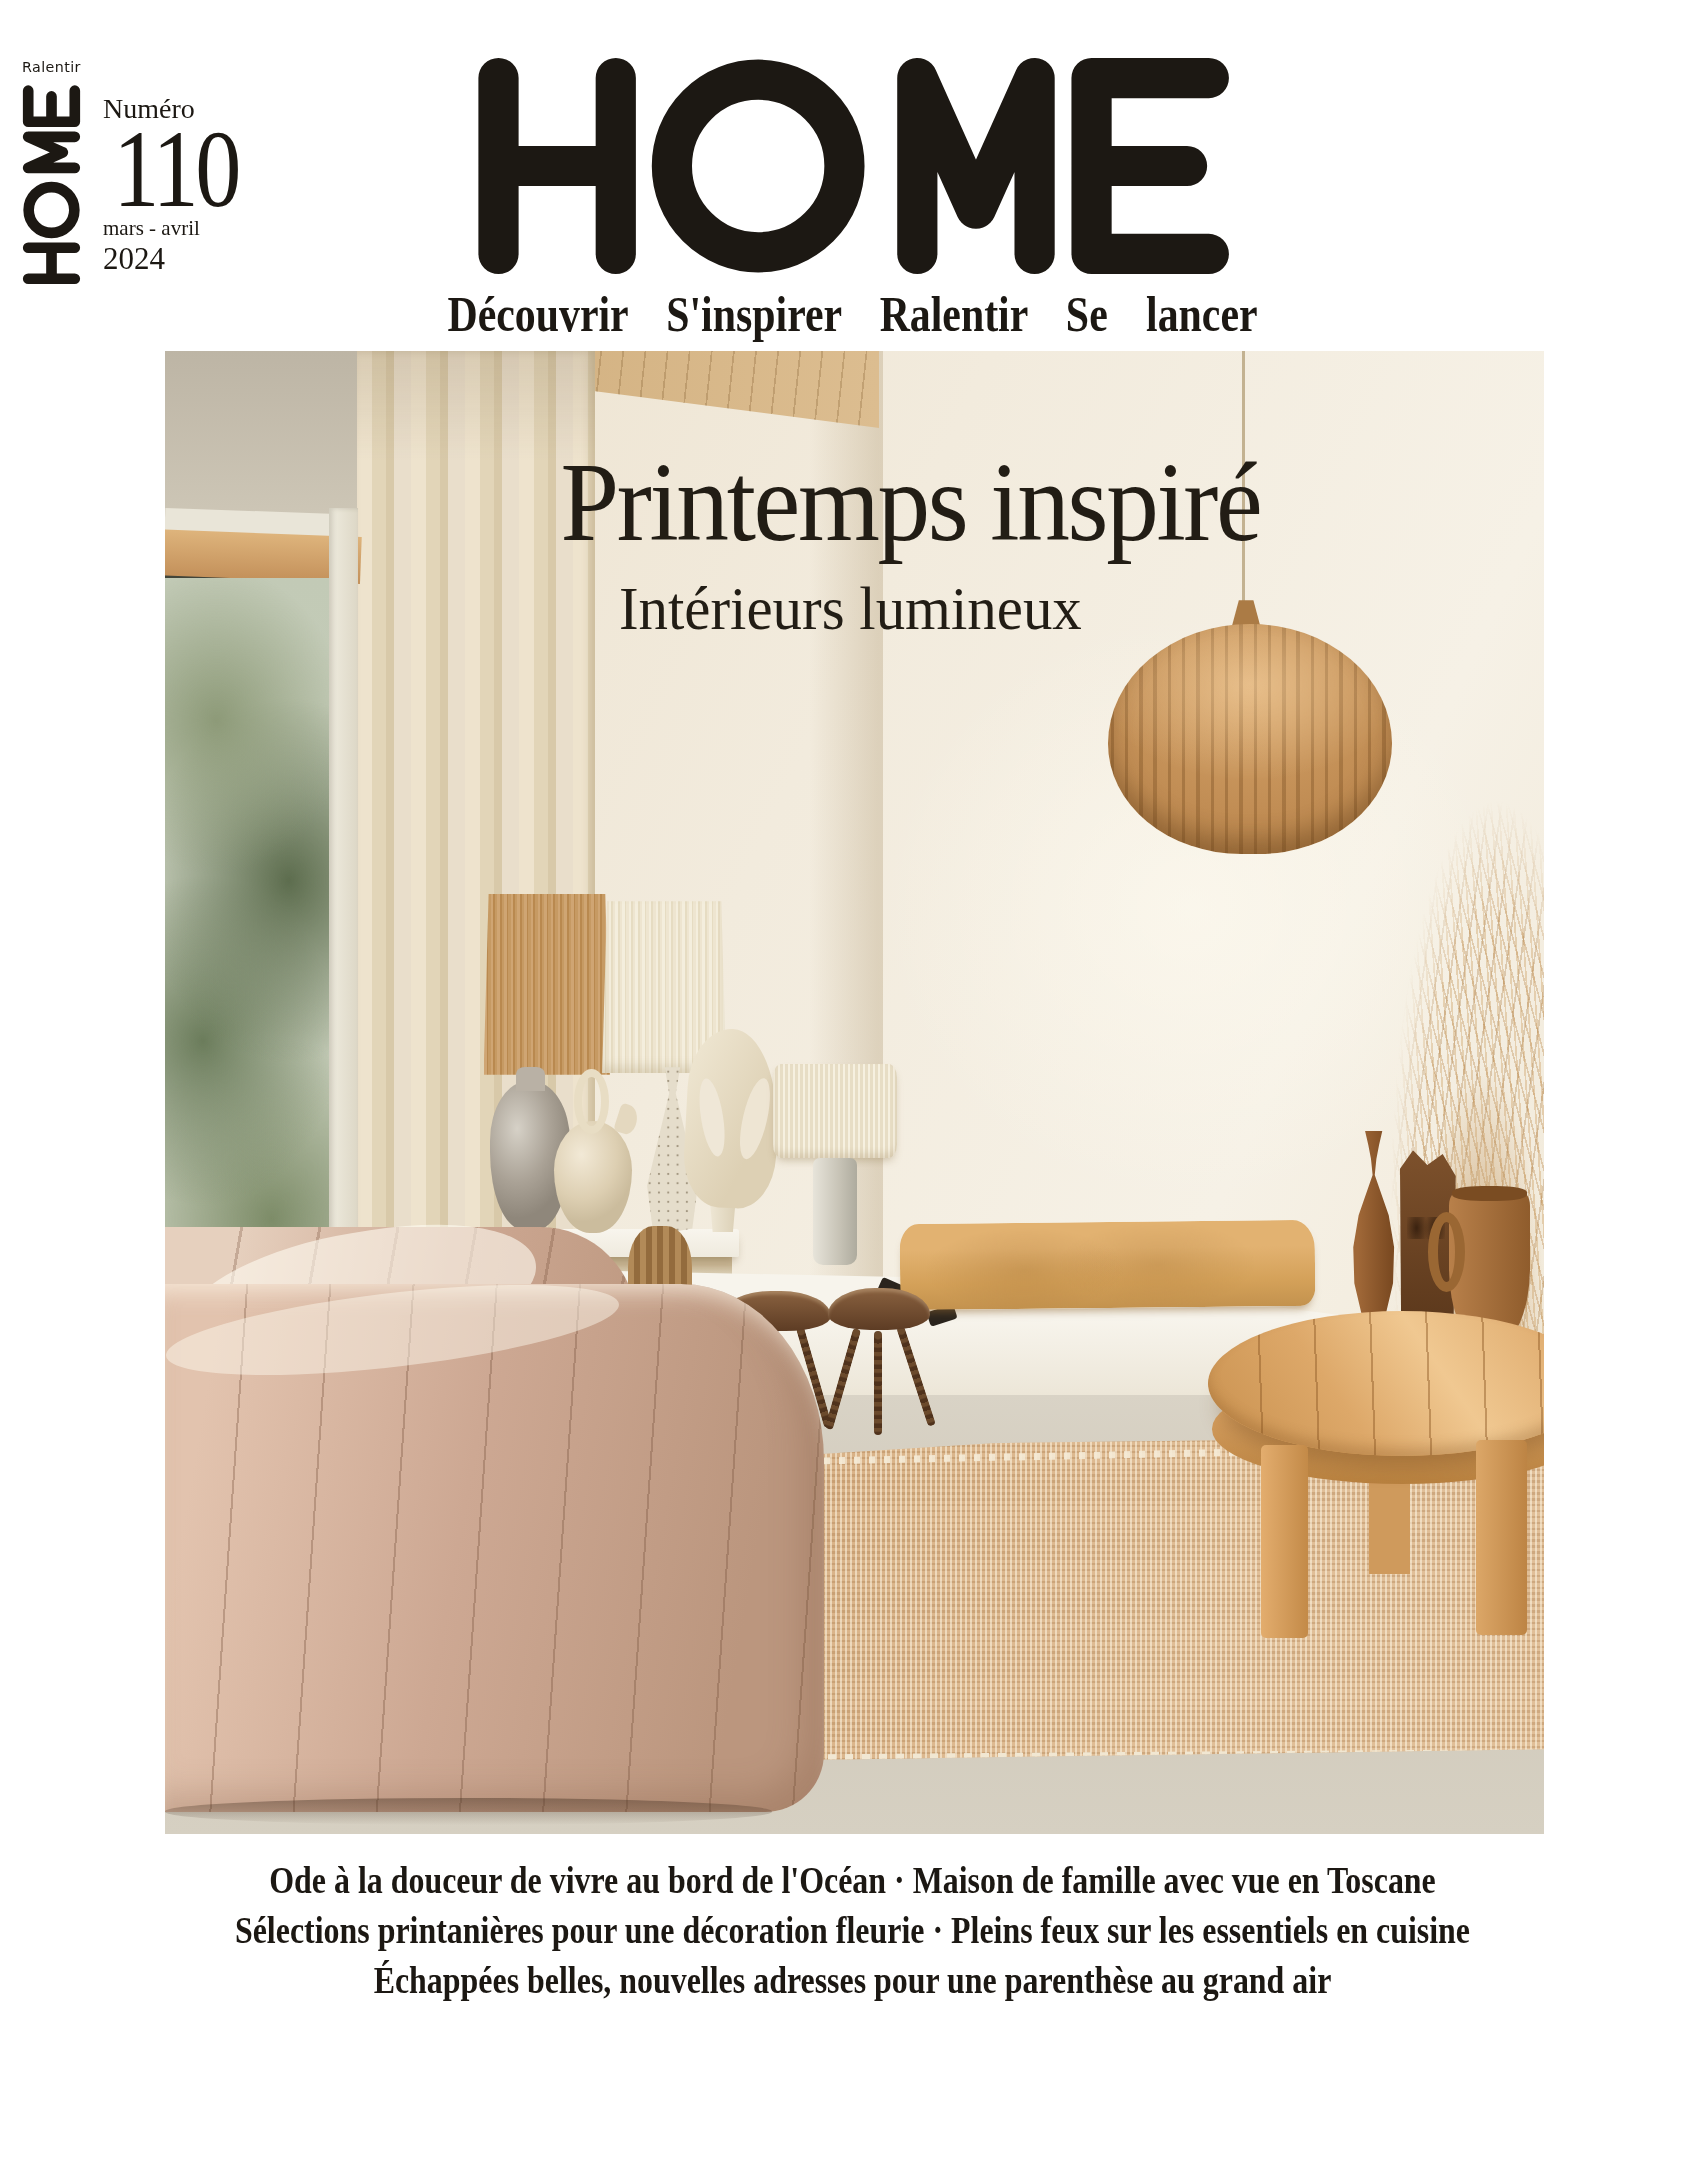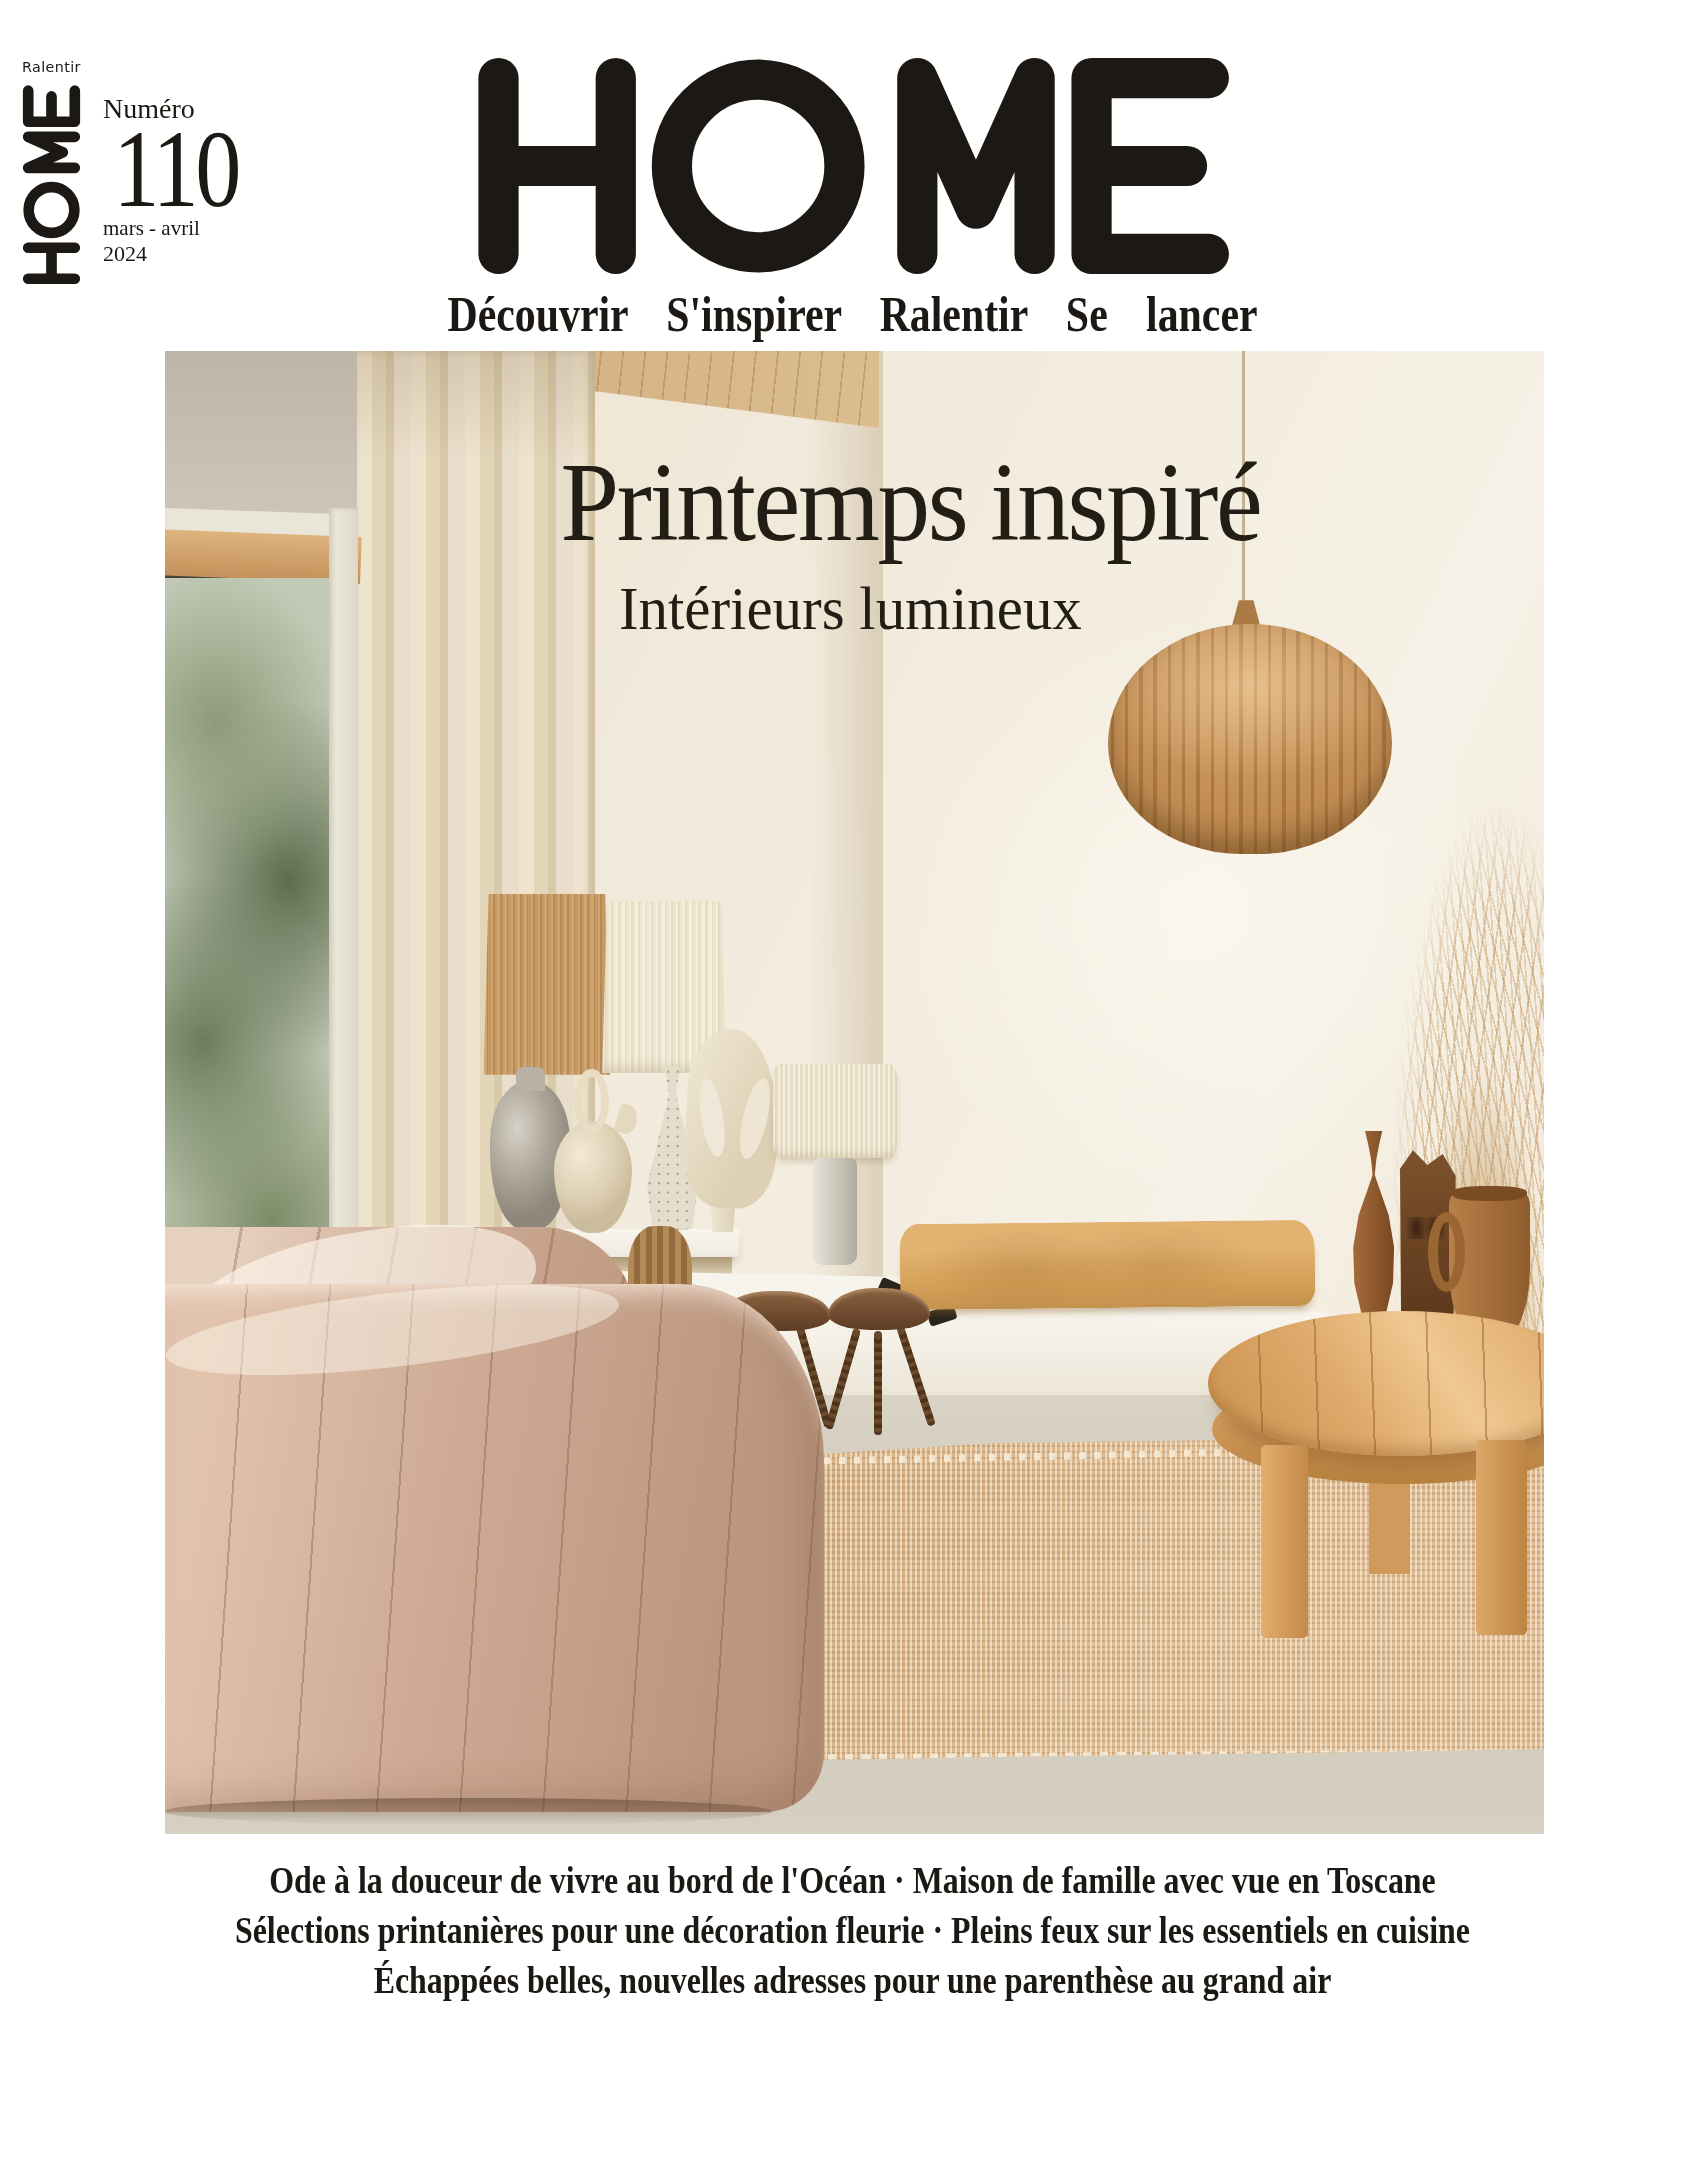--- a/index.html
+++ b/index.html
@@ -9,21 +9,21 @@
   .maglabel{position:absolute;left:22px;top:59px;font-family:"DejaVu Sans",sans-serif;
             font-size:14.3px;letter-spacing:0.4px;color:var(--ink,#1c1813);}
   .vlogo{position:absolute;left:22px;top:81px;width:207px;height:59px;
          transform:rotate(-90deg) translateX(-100%);transform-origin:top left;}
   .brand{position:absolute;left:465px;top:51px;width:779px;height:230px;}
   .brand-stroke{fill:none;stroke:var(--ink,#1c1813);stroke-width:48;stroke-linecap:round;stroke-linejoin:round;}
   .issue{position:absolute;left:103px;top:93px;width:128px;text-align:left;}
   .issue-label{font-size:28px;}
   .issue-number{font-size:110px;line-height:88px;transform:scaleX(.84);letter-spacing:-4.2px;}
   .issue-months{font-size:21px;margin-top:3.4px;}
-  .issue-year{font-size:22px;}
+  .issue-year{font-size:31px;}
   .tagline{position:absolute;left:0;top:285px;width:100%;text-align:center;font-weight:bold;
            font-size:51px;transform:scaleX(.82);word-spacing:34px;color:var(--ink,#1c1813);}
   
   .photo{position:absolute;left:165px;top:351px;width:1379px;height:1483px;overflow:hidden;
          background:linear-gradient(115deg,#ece1cd 0%,#f2ebdd 40%,#f6f1e6 70%,#efe6d4 100%);}
   .photo > div{position:absolute;}
   .wall-shade{left:13.9%;top:0;width:38.2%;height:66%;
      background:linear-gradient(90deg,rgba(200,180,145,.30),rgba(200,180,145,0) 12%,rgba(200,180,145,0) 86%,rgba(185,165,130,.38) 99%);}
   .sun-glow{right:3%;top:16%;width:50%;height:48%;
      background:radial-gradient(60% 55% at 55% 45%,rgba(255,252,242,.55),rgba(255,252,242,0) 75%);}

